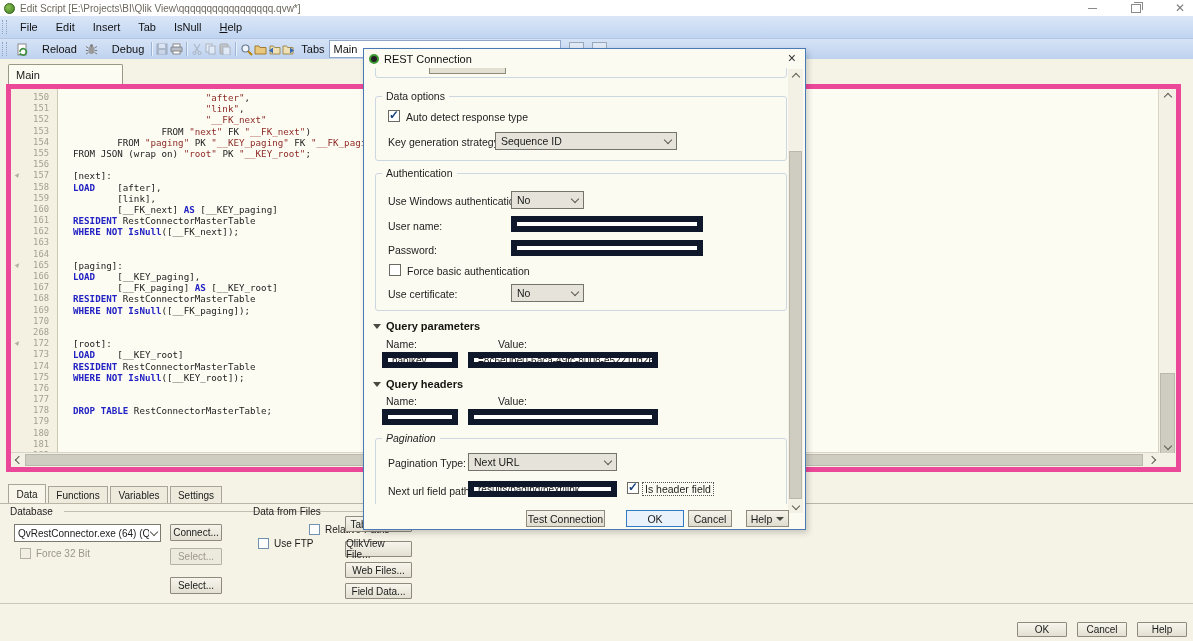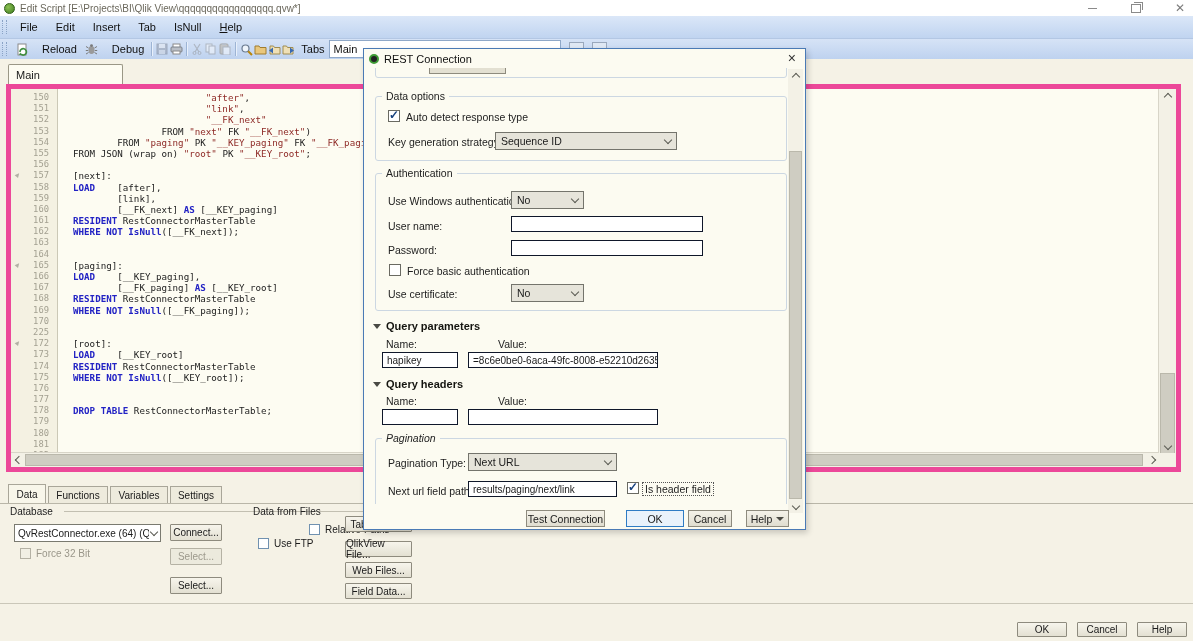--- a/index.html
+++ b/index.html
@@ -79,21 +79,21 @@
 
   
   .dialog{left:363px;top:48px;width:443px;height:482px;background:#fcfbf1;border:1px solid #4a7ab5;z-index:50;box-shadow:2px 3px 6px rgba(0,0,0,.18);box-sizing:border-box;}
   .dlg-title{height:19px;display:flex;align-items:center;font-size:11px;color:#111;padding-left:5px;position:relative;}
   .dlg-icon{width:10px;height:10px;border-radius:50%;border:2px solid #3f9c35;background:#222;box-sizing:border-box;margin-right:5px;}
   .dlg-close{position:absolute;right:9px;top:1px;font-size:14px;color:#333;}
   .dlg-body{position:absolute;left:0;top:19px;width:424px;height:436px;overflow:hidden;}
   .gbox{position:absolute;border:1px solid #ccd7e2;border-radius:3px;}
   .gbox-label{position:absolute;font-size:10.5px;background:#fcfbf1;padding:0 4px;color:#222;}
   .dlbl{position:absolute;font-size:10.5px;color:#222;}
-  .dinput{position:absolute;background:#fff;border:1px solid #0f172a;font-size:10px;display:flex;align-items:center;padding:0 4px;box-sizing:border-box;white-space:nowrap;overflow:hidden;}
+  .dinput{position:absolute;background:#fff;border:6px solid #0f172a;font-size:10px;display:flex;align-items:center;padding:0 4px;box-sizing:border-box;white-space:nowrap;overflow:hidden;}
   .dcombo{position:absolute;background:#e6e4da;border:1px solid #74746c;font-size:10.5px;display:flex;align-items:center;padding:0 5px;box-sizing:border-box;}
   .dcombo .ch{margin-left:auto;}
   .dcb{position:absolute;width:12px;height:12px;background:#fff;border:1px solid #6a6a62;box-sizing:border-box;}
   .dcb.checked:after{content:"\2713";position:absolute;left:0;top:-3px;font-size:12px;font-weight:bold;color:#17417e;}
   .sechdr{position:absolute;font-size:11px;font-weight:bold;color:#14140f;display:flex;align-items:center;gap:5px;}
   .tri{width:0;height:0;border-left:4px solid transparent;border-right:4px solid transparent;border-top:5px solid #4a4a44;}
   .dlg-btn{position:absolute;height:17px;background:linear-gradient(#f4f2e9,#e0ddd0);border:1px solid #8e8b7e;font-size:10.5px;display:flex;align-items:center;justify-content:center;box-sizing:border-box;}
   .dlg-btn.default{border:1px solid #2f7cc4;background:#e9f2fb;}
   .focus-dotted{outline:1px dotted #555;}
   .dlg-vscroll{position:absolute;right:2px;top:20px;width:15px;height:444px;}
@@ -346,21 +346,21 @@
         <span class="codetxt"><span class="c-k">WHERE NOT IsNull</span><span class="c-p">([__FK_paging]);</span></span>
       </div>
       <div class="code-line">
         <span class="gut">
           <span class="lno">170</span>
         </span>
         <span class="codetxt"></span>
       </div>
       <div class="code-line">
         <span class="gut">
-          <span class="lno">225</span>
+          <span class="lno">268</span>
         </span>
         <span class="codetxt"></span>
       </div>
       <div class="code-line">
         <span class="gut">
           <span class="bm">▲</span>
           <span class="lno">172</span>
         </span>
         <span class="codetxt"><span class="c-p">[root]:</span></span>
       </div>

